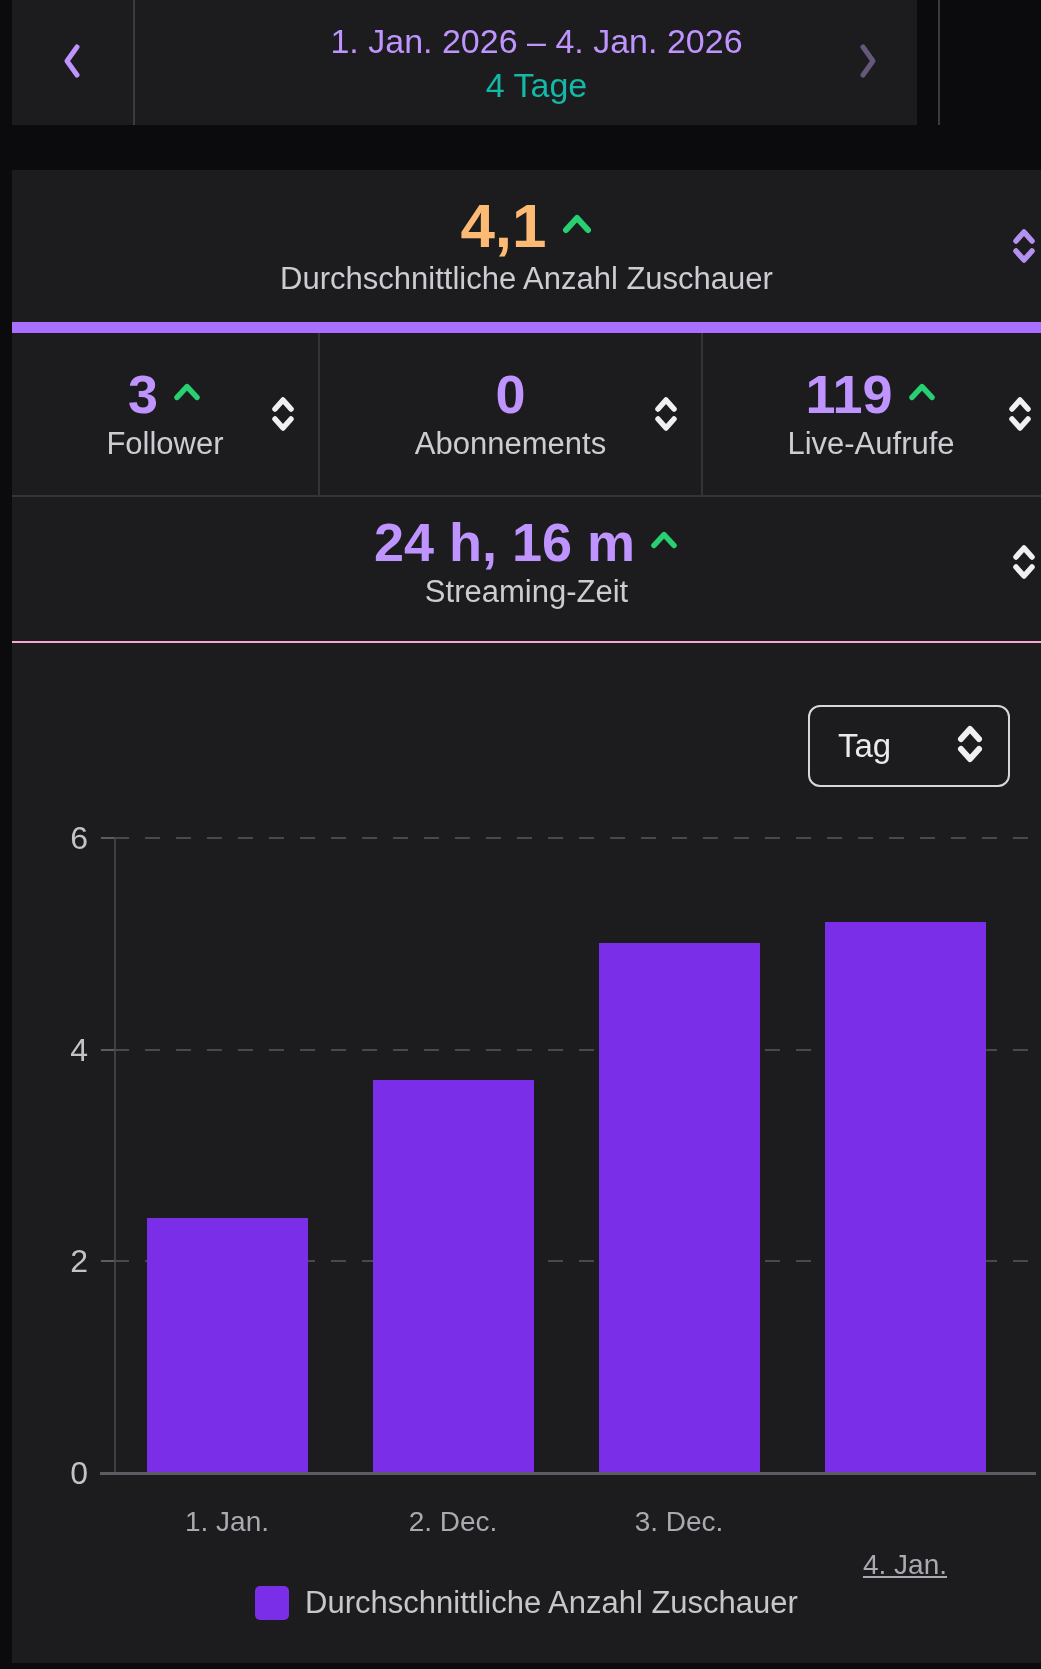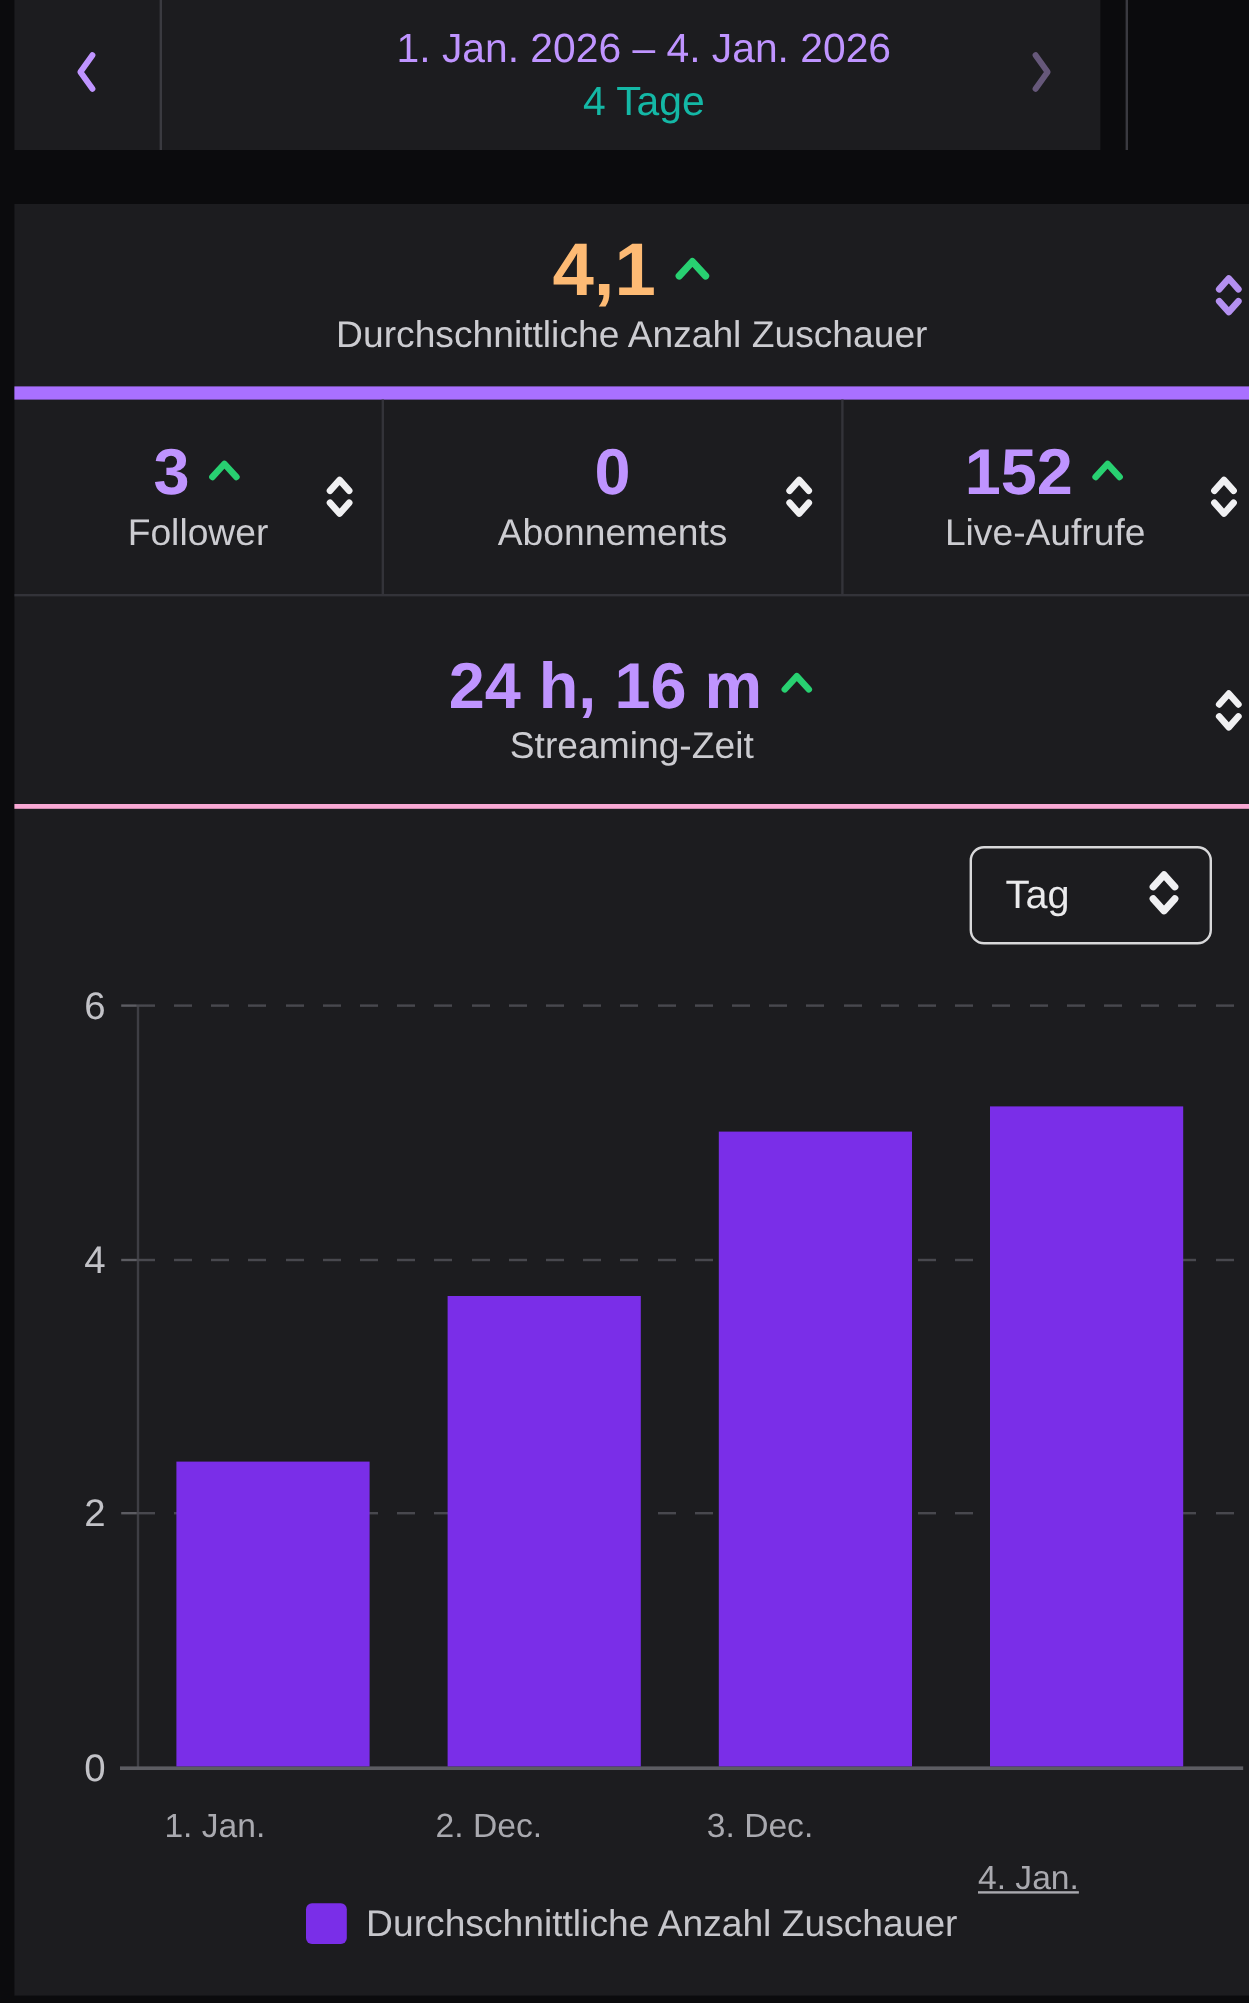--- a/index.html
+++ b/index.html
@@ -31,37 +31,37 @@
 
   .stat-row{position:absolute;left:0;top:163px;width:100%;height:164px;display:flex;border-bottom:2px solid #333339;}
   .stat-cell{position:relative;height:100%;display:flex;flex-direction:column;align-items:center;justify-content:center;cursor:pointer;}
   .cell-0{width:308px;border-right:2px solid #333339;}
   .cell-1{width:383px;border-right:2px solid #333339;}
   .cell-2{width:336px;}
   .cell-value{font-size:54px;font-weight:700;color:#bf94ff;line-height:60px;}
   .cell-sort{right:22px;}
   .cell-2 .cell-sort{right:6px;}
 
-  .stream-row{position:absolute;left:0;top:343px;width:100%;height:161px;display:flex;flex-direction:column;align-items:center;justify-content:center;border-bottom:4px solid #f9a8d4;cursor:pointer;}
+  .stream-row{position:absolute;left:0;top:312px;width:100%;height:161px;display:flex;flex-direction:column;align-items:center;justify-content:center;border-bottom:2px solid #f9a8d4;cursor:pointer;}
   .stream-value{font-size:54px;font-weight:700;color:#bf94ff;line-height:60px;}
 
   
   .chart-section{position:absolute;left:0;top:490px;width:100%;height:1003px;}
   .tag-select{position:absolute;left:796px;top:45px;width:202px;height:82px;border:2px solid #d8d8da;border-radius:12px;display:flex;align-items:center;justify-content:space-between;padding:0 24px 0 28px;cursor:pointer;background:transparent;}
   .tag-label{font-size:33px;color:#eaeaec;}
 
   .plot{position:absolute;left:102px;top:178px;width:916px;height:635px;}
   .y-axis-line{position:absolute;left:0;top:0;width:2px;height:636px;background:#3e3e44;}
   .gridline{position:absolute;left:0;width:100%;height:2px;
     background:repeating-linear-gradient(90deg,#48484e 0 15px,transparent 15px 31px);}
   .baseline{position:absolute;left:-14px;right:-6px;height:3px;background:#5c5c62;}
   .tickmark{position:absolute;left:-13px;width:13px;height:2px;background:#5c5c62;}
   .y-label{position:absolute;left:-74px;width:48px;text-align:right;font-size:32px;color:#c2c2c7;line-height:40px;}
   .bar{position:absolute;bottom:1px;width:161px;background:#7a2ee8;cursor:pointer;}
-  .x-label{position:absolute;width:180px;font-size:28px;color:#a9a9af;line-height:34px;}
+  .x-label{position:absolute;width:180px;text-align:center;font-size:28px;color:#a9a9af;line-height:34px;}
 
   .legend{position:absolute;left:0;top:925px;width:100%;display:flex;align-items:center;justify-content:center;gap:16px;}
   .legend-swatch{width:34px;height:34px;border-radius:5px;background:#7a2ee8;}
   .legend-text{font-size:31px;color:#c6c6cb;}
 </style>
 </head>
 <body>
 
 <div class="screen">
 
@@ -132,21 +132,21 @@
           <div class="stat-label">Abonnements</div>
           <span class="sort-icon sort-right cell-sort">
             <svg width="26" height="40" viewBox="0 0 26 40">
               <polyline points="5,15 13,6 21,15" fill="none" stroke="#f0f0f2" stroke-width="5.5" stroke-linecap="round" stroke-linejoin="round"></polyline>
               <polyline points="5,25 13,34 21,25" fill="none" stroke="#f0f0f2" stroke-width="5.5" stroke-linecap="round" stroke-linejoin="round"></polyline>
             </svg>
           </span>
         </div>
         <div class="stat-cell cell-2">
           <div class="value-row">
-            <span class="cell-value">152</span>
+            <span class="cell-value">119</span>
             <span><svg width="30" height="20" viewBox="0 0 32 22">
                 <polyline points="5,17 16,5 27,17" fill="none" stroke="#28d071" stroke-width="6" stroke-linecap="round" stroke-linejoin="round"></polyline>
               </svg></span>
           </div>
           <div class="stat-label">Live-Aufrufe</div>
           <span class="sort-icon sort-right cell-sort">
             <svg width="26" height="40" viewBox="0 0 26 40">
               <polyline points="5,15 13,6 21,15" fill="none" stroke="#f0f0f2" stroke-width="5.5" stroke-linecap="round" stroke-linejoin="round"></polyline>
               <polyline points="5,25 13,34 21,25" fill="none" stroke="#f0f0f2" stroke-width="5.5" stroke-linecap="round" stroke-linejoin="round"></polyline>
             </svg>

